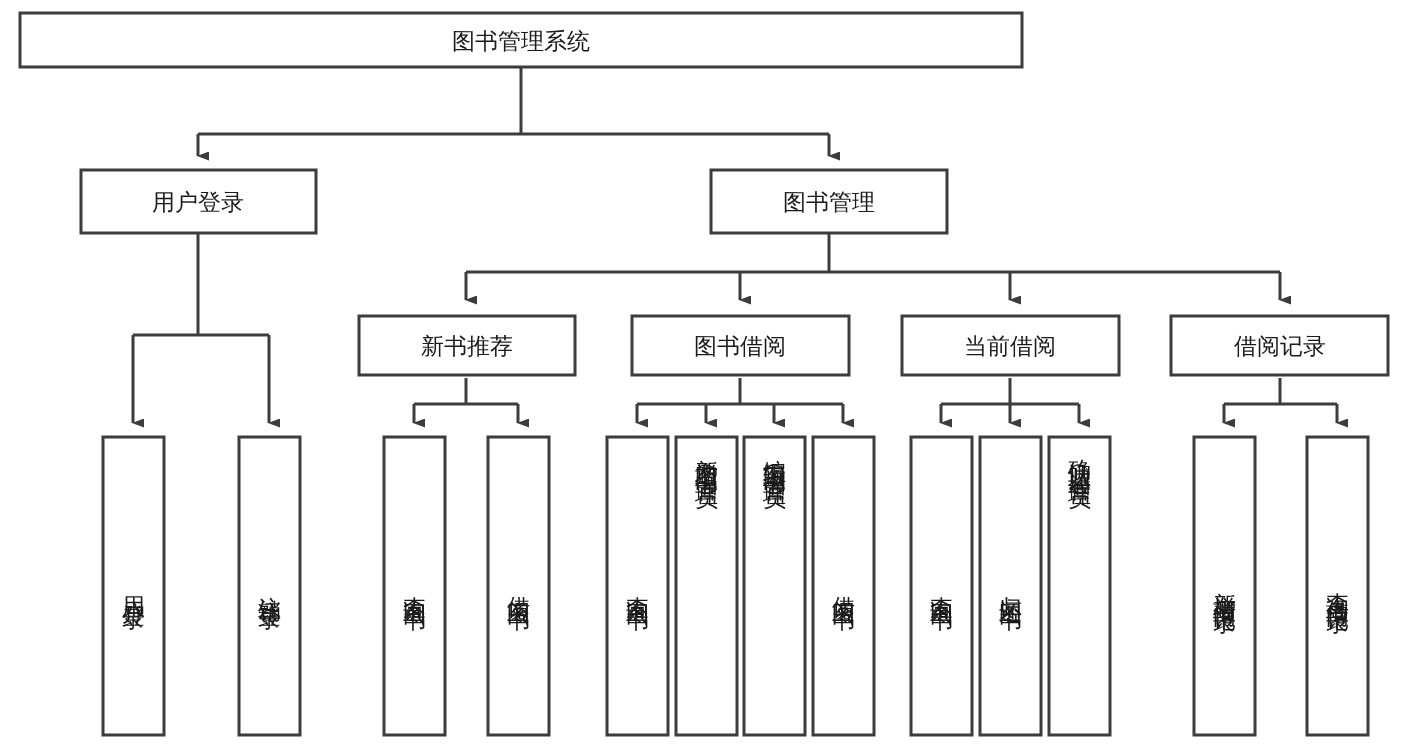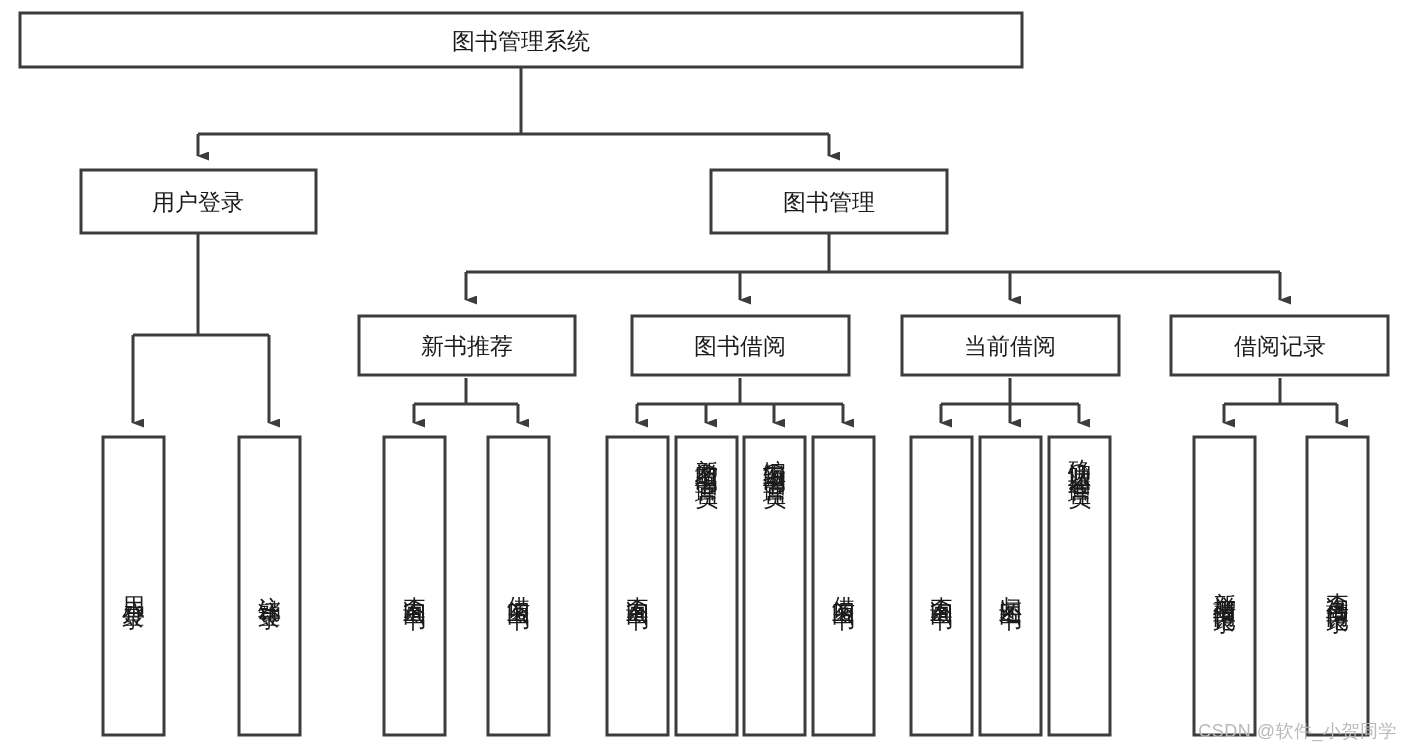--- a/index.html
+++ b/index.html
@@ -207,15 +207,14 @@
   <div class="leaf-label" style="left:744px; top:441px; width:61px; height:298px; justify-content:flex-start; display:flex; align-items:center;">编辑图书（管理员）</div>
   <div class="leaf-label" style="left:813px; top:437px; width:61px; height:298px; justify-content:center; display:flex; align-items:center;">借阅图书</div>
 
   <div class="leaf-label" style="left:911px; top:437px; width:61px; height:298px; justify-content:center; display:flex; align-items:center;">查询图书</div>
   <div class="leaf-label" style="left:980px; top:437px; width:61px; height:298px; justify-content:center; display:flex; align-items:center;">归还图书</div>
   <div class="leaf-label" style="left:1049px; top:441px; width:61px; height:298px; justify-content:flex-start; display:flex; align-items:center;">确认归还（管理员）</div>
 
   <div class="leaf-label" style="left:1194px; top:437px; width:61px; height:298px; justify-content:center; display:flex; align-items:center;">新增借阅记录</div>
   <div class="leaf-label" style="left:1307px; top:437px; width:61px; height:298px; justify-content:center; display:flex; align-items:center;">查询借阅记录</div>
 
-  <div class="watermark">CSDN @软件_小贺同学</div>
 
 </div>
 
 </body></html>

